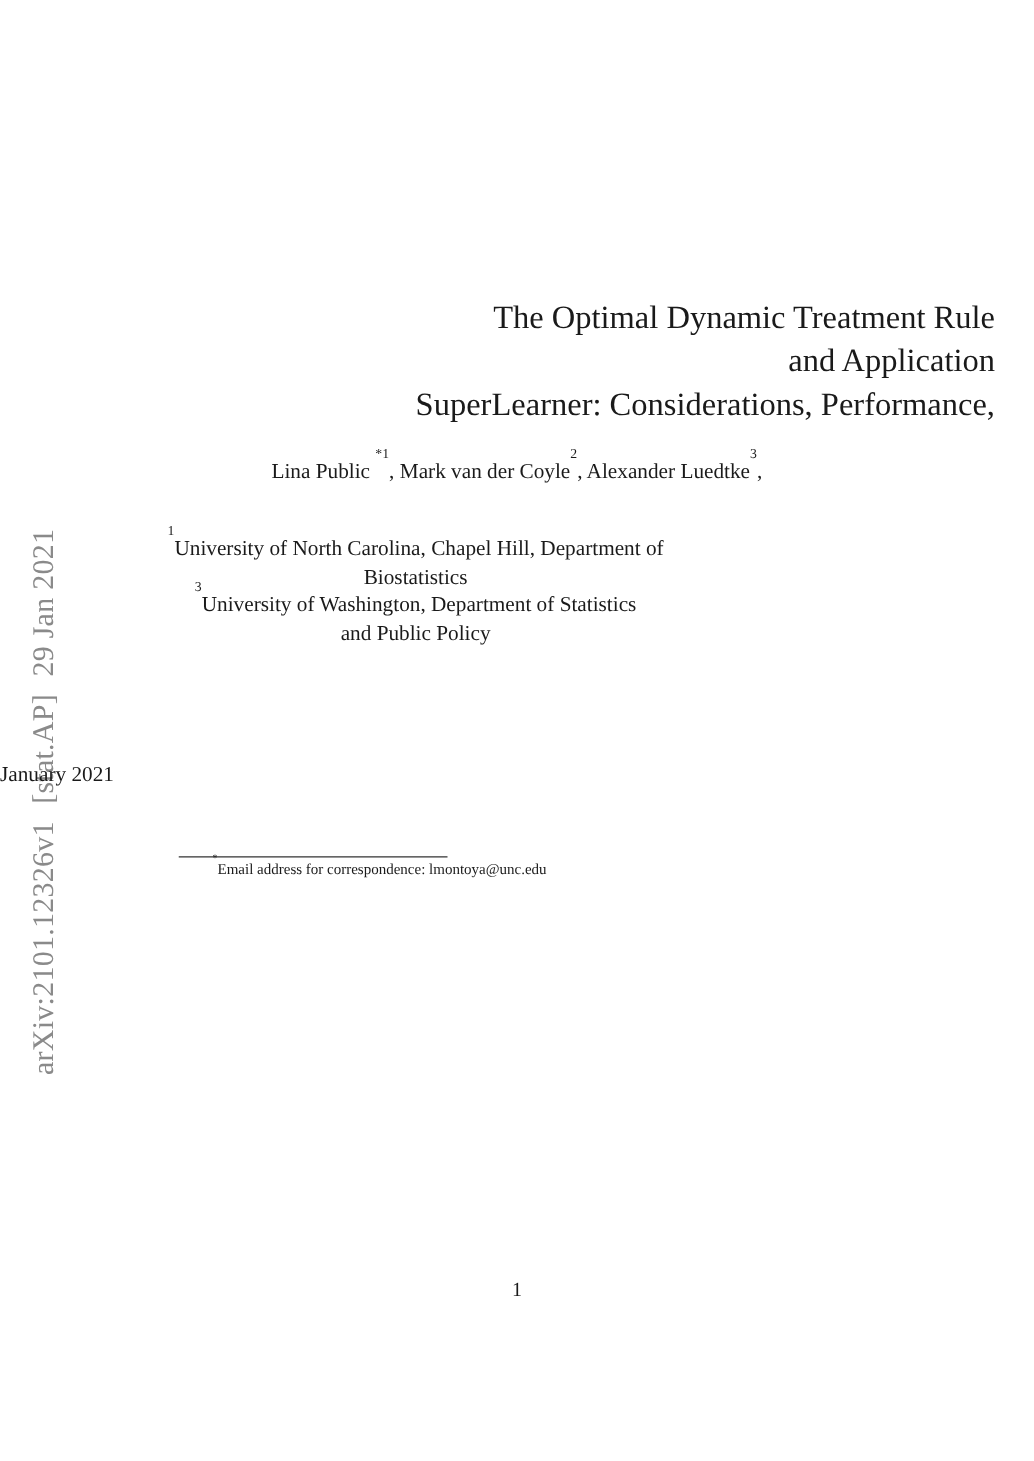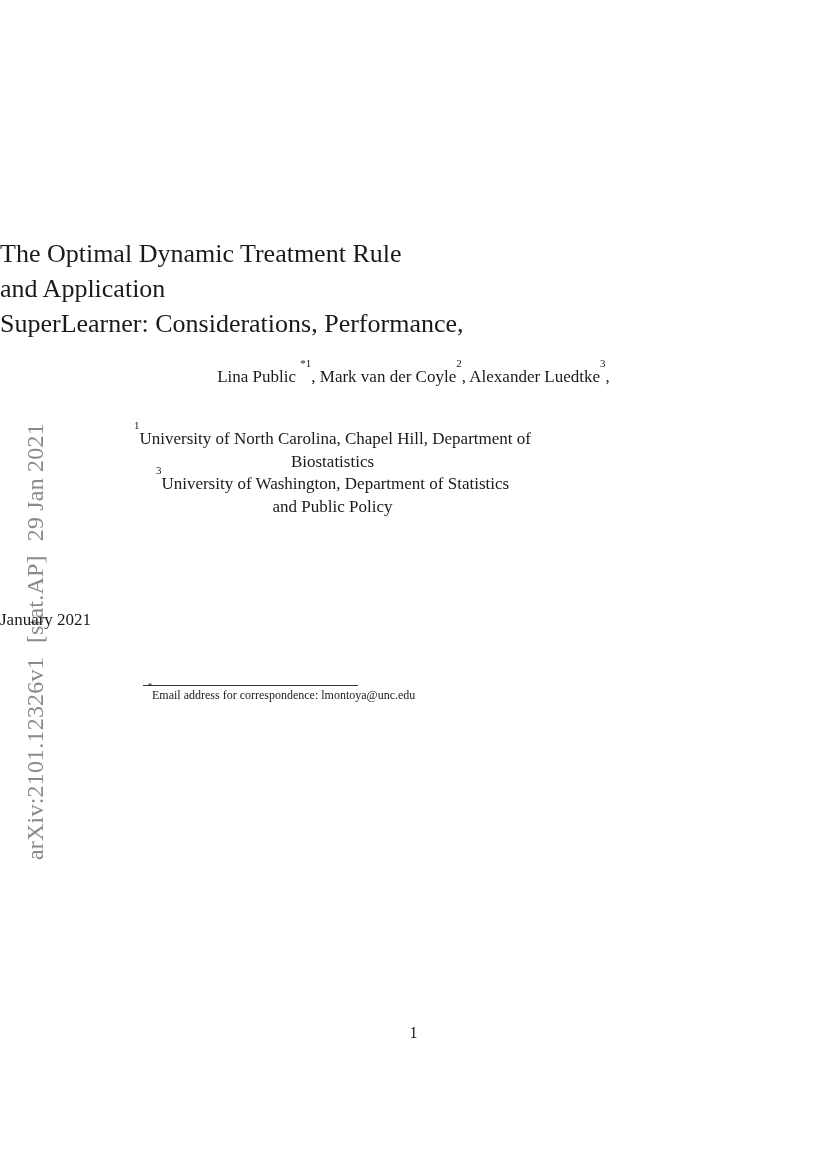--- a/index.html
+++ b/index.html
@@ -1,25 +1,25 @@
 <!DOCTYPE html>
 <html><head>
 <meta charset="utf-8">
 <style>
   html, body { margin:0; padding:0; }
   body { width:827px; height:1169px; background:#ffffff; position:relative; overflow:hidden;
          font-family:"Liberation Serif","DejaVu Serif",serif; color:#1a1a1a; }
-  .title { position:absolute; left:0; width:782px; top:236px; text-align:left; font-size:26px; line-height:35px; }
+  .title { position:absolute; left:14px; width:782px; top:236px; text-align:right; font-size:26px; line-height:35px; }
   .title div { white-space:nowrap; }
   .authors { position:absolute; left:0; width:827px; top:366px; text-align:center; font-size:17px; line-height:22px; }
   .affils { position:absolute; left:0; width:665px; top:428px; text-align:center; font-size:17px; line-height:22.5px; }
   sup { font-size:11px; vertical-align:top; position:relative; top:-3px; line-height:0; }
   .date { position:absolute; left:0; width:827px; top:610px; text-align:left; font-size:17px; }
   .rule { position:absolute; left:143px; top:685px; width:215px; height:1px; background:#333; }
-  .footnote { position:absolute; left:148px; top:688px; font-size:12px; white-space:nowrap; }
+  .footnote { position:absolute; left:170px; top:688px; font-size:12px; white-space:nowrap; }
   .footnote sup { font-size:8px; top:-1px; }
   .arxiv { position:absolute; left:22px; top:860px; transform-origin:0 0; transform:rotate(-90deg);
            font-size:24px; color:#8a8a8a; white-space:nowrap; letter-spacing:0.2px; width:500px; }
   .arxiv span { margin-right:14px; }
   .pagenum { position:absolute; left:0; width:827px; top:1024px; text-align:center; font-size:16px; }
 </style>
 </head>
 <body>
 
 <div class="arxiv">

